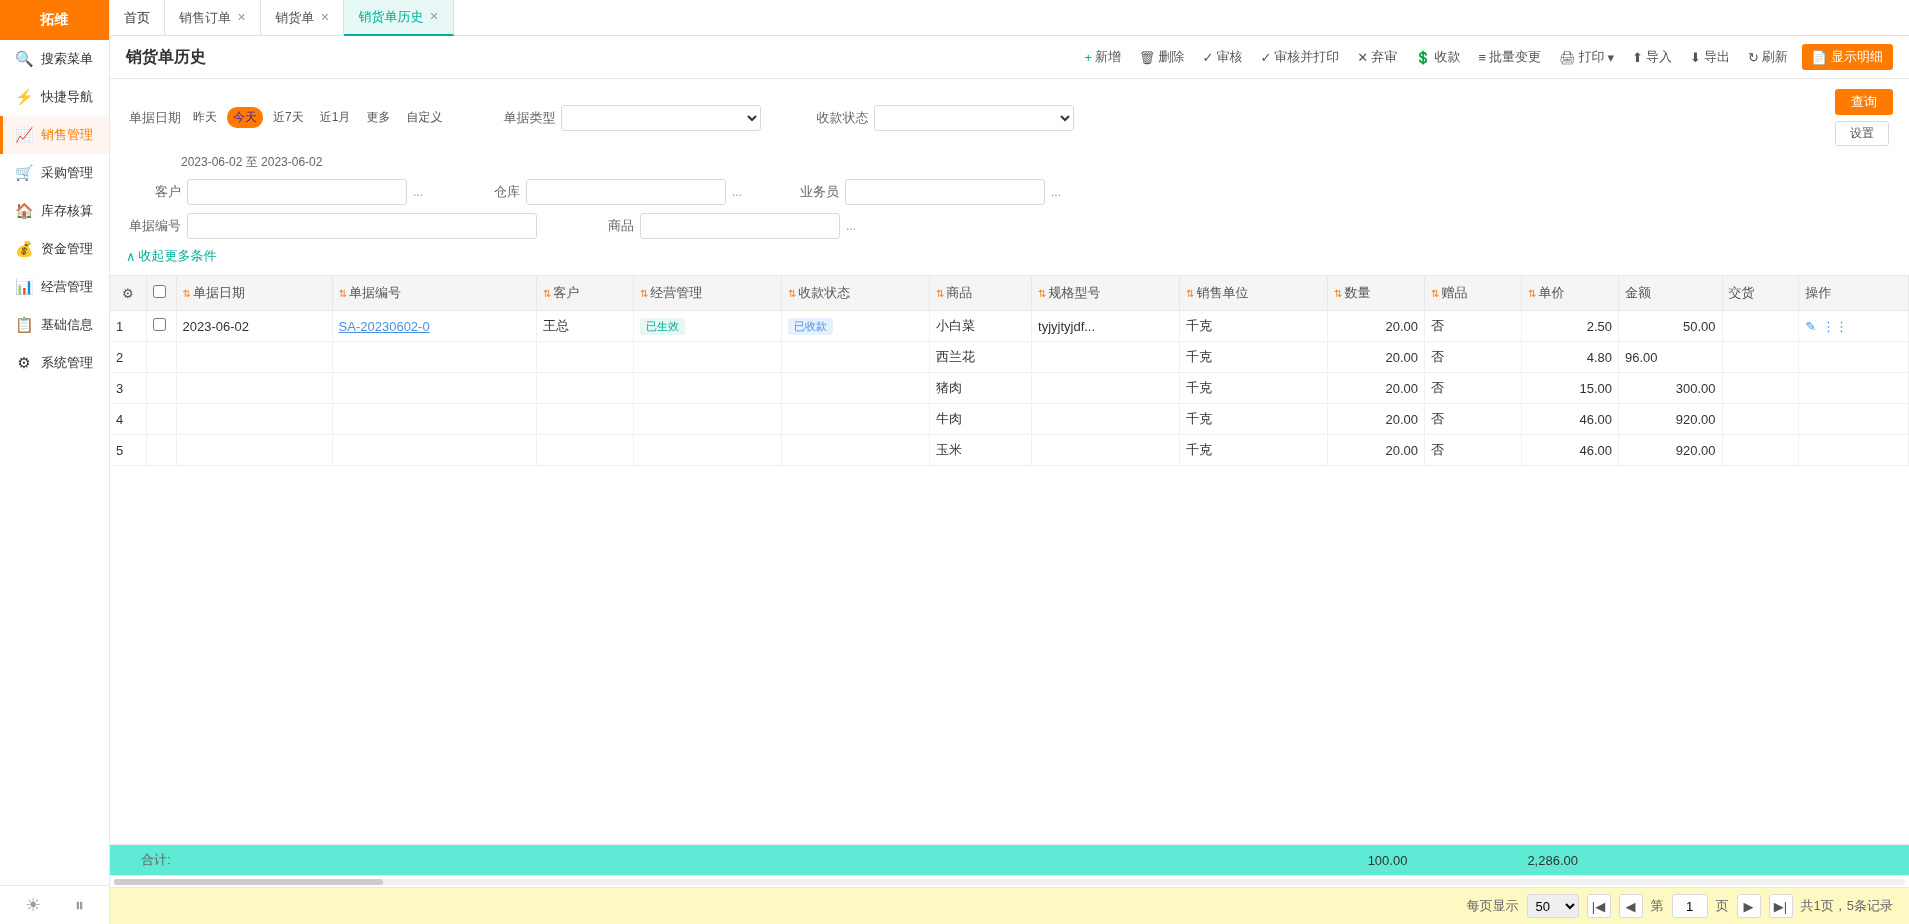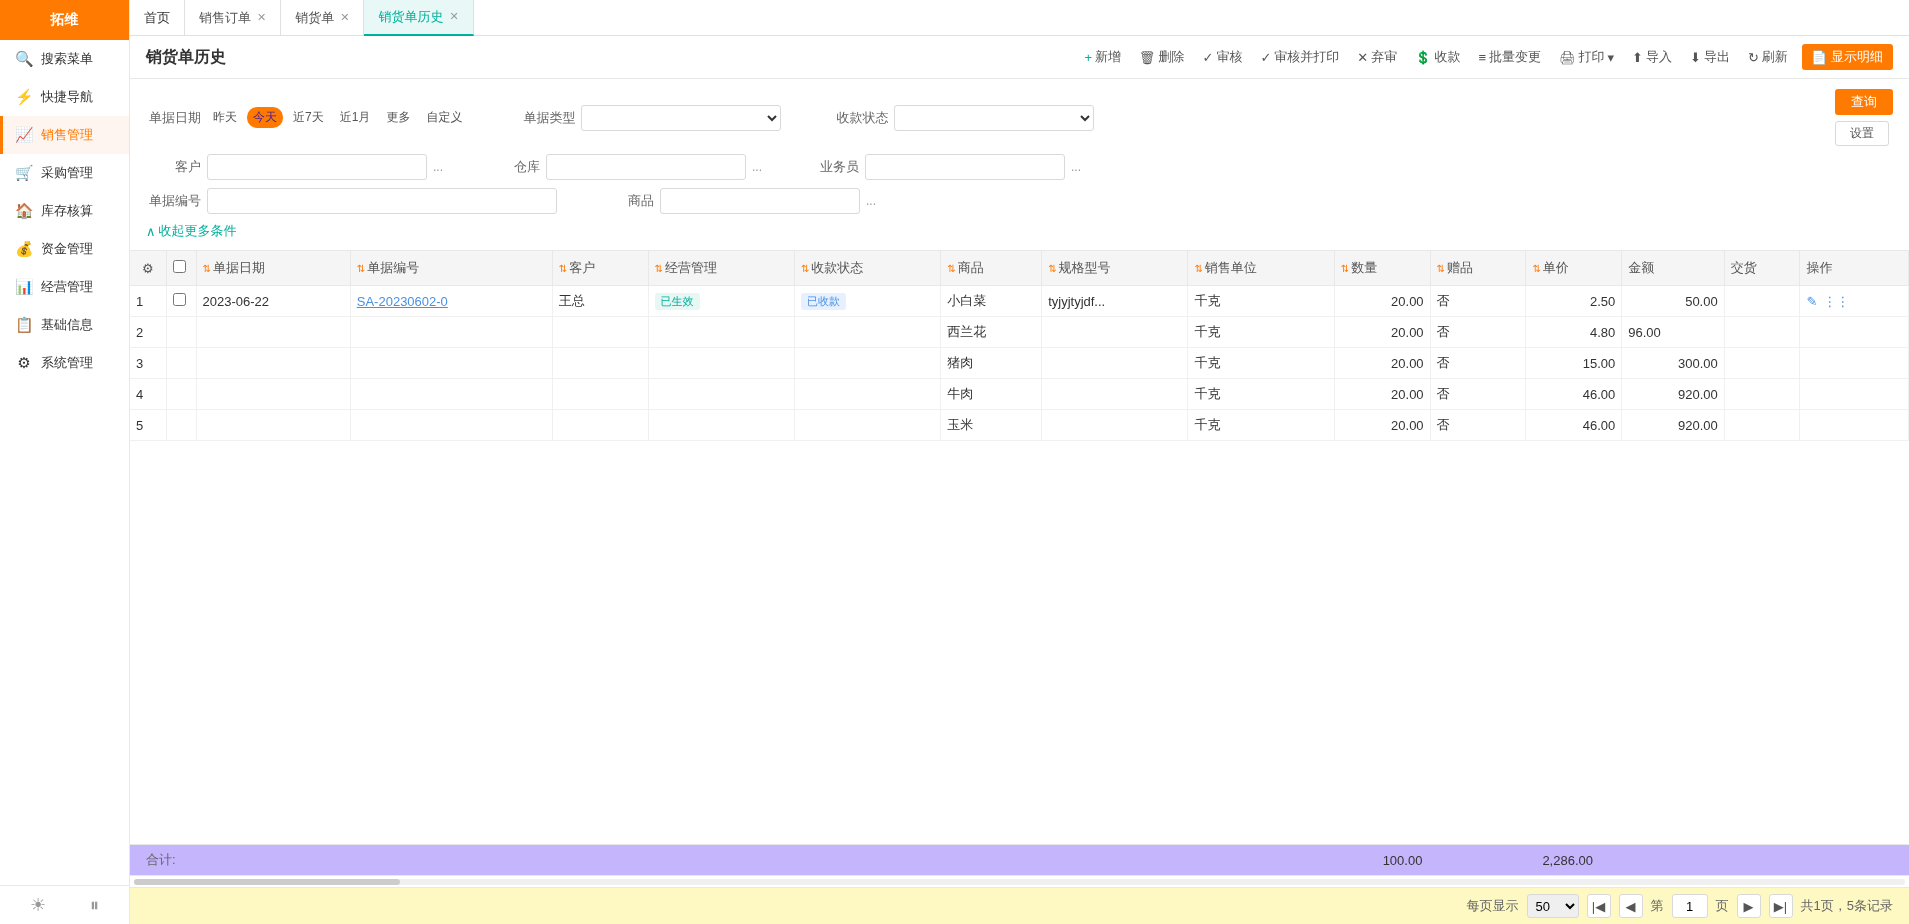--- a/index.html
+++ b/index.html
@@ -1,20 +1,20 @@
 <!DOCTYPE html>
 <html><head>
   <meta charset="utf-8">
   <style>
     * { box-sizing: border-box; margin: 0; padding: 0; font-family: 'Microsoft YaHei', Arial, sans-serif; font-size: 13px; }
     body { display: flex; height: 924px; overflow: hidden; background: #f5f5f5; }
 
     
     .sidebar {
-      width: 130px;
+      width: 110px;
       background: #fff;
       border-right: 1px solid #e8e8e8;
       display: flex;
       flex-direction: column;
       flex-shrink: 0;
     }
     .sidebar-logo {
       height: 40px;
       background: #ff7a00;
       display: flex;
@@ -206,23 +206,23 @@
       padding: 1px 6px;
       border-radius: 3px;
       font-size: 11px;
     }
     .badge-green { background: #e6f7f4; color: #00b09b; }
     .badge-blue { background: #e6f0ff; color: #4a90e2; }
     .link-text { color: #4a90e2; cursor: pointer; text-decoration: underline; }
 
     
     .table-footer {
-      background: #c4b5fd;
+      background: #5eead4;
       border-top: 1px solid #e8e8e8;
-      padding: 6px 16px;
+      padding: 6px 31px;
       display: flex;
       align-items: center;
       flex-shrink: 0;
     }
     .footer-label { color: #666; margin-right: 8px; }
     .footer-total { color: #333; }
     .footer-numbers {
       display: flex;
       align-items: center;
       gap: 120px;
@@ -471,20 +471,23 @@
           <option></option>
         </select>
       </div>
 
       <div style="margin-left:auto; display:flex; gap:6px; flex-direction:column; align-items:flex-start;">
         <button class="query-btn">查询</button>
         <button class="settings-btn">设置</button>
       </div>
     </div>
 
+    <div style="margin-left:55px; margin-bottom:8px;">
+      <span class="date-range">2023-06-02 至 2023-06-02</span>
+    </div>
 
     <div class="filter-row">
       <div class="filter-field">
         <span class="filter-label">客户</span>
         <input class="filter-input" style="width: 220px;">
         <span class="more-dots">...</span>
       </div>
       <div class="filter-field" style="margin-left:30px">
         <span class="filter-label">仓库</span>
         <input class="filter-input" style="width: 200px;">
@@ -540,21 +543,21 @@
           <th><span class="sort-icon">⇅</span><span>单价</span></th>
           <th><span>金额</span></th>
           <th><span>交货</span></th>
           <th><span>操作</span></th>
         </tr>
       </thead>
       <tbody id="table-body">
       <tr>
       <td>1</td>
       <td><input type="checkbox" style=""></td>
-      <td>2023-06-22</td>
+      <td>2023-06-02</td>
       <td><span class="link-text">SA-20230602-0</span></td>
       <td>王总</td>
       <td><span class="badge badge-green">已生效</span></td>
       <td><span class="badge badge-blue">已收款</span></td>
       <td>小白菜</td>
       <td>tyjyjtyjdf...</td>
       <td>千克</td>
       <td style="text-align:right">20.00</td>
       <td>否</td>
       <td style="text-align:right">2.50</td>

